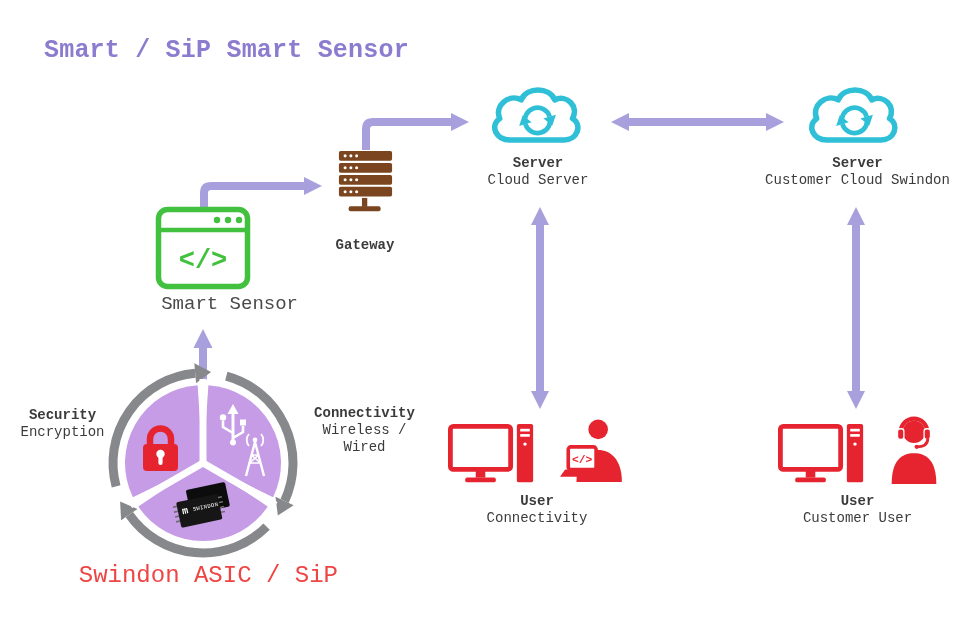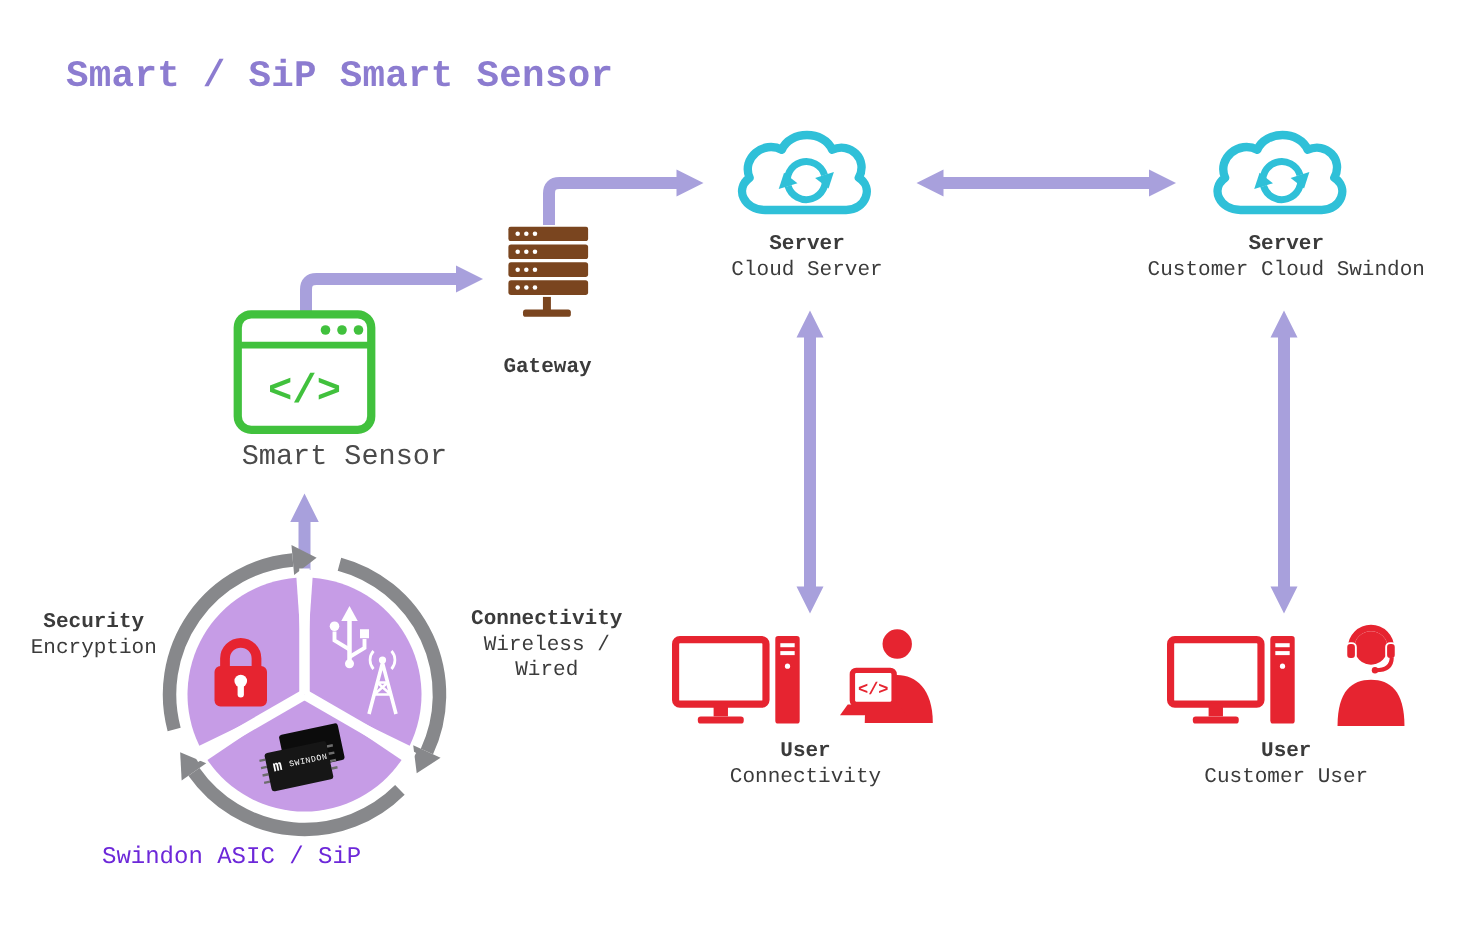--- a/index.html
+++ b/index.html
@@ -4,21 +4,21 @@
 <style>
   html,body{margin:0;padding:0;background:#ffffff;}
   .canvas{position:relative;width:980px;height:617px;background:#ffffff;
           font-family:Liberation Mono, monospace;overflow:hidden;border-radius:31px;}
   .abs{position:absolute;}
   .title{font-size:25px;font-weight:bold;color:#8c7cd0;margin:0;letter-spacing:.2px;}
   .nodelabel{text-align:center;color:#3b3b3b;font-size:14px;line-height:1.22;}
   .nodelabel .b{font-weight:bold;display:block;}
   .nodelabel .s{display:block;}
   .biglabel{text-align:right;color:#4a4a4a;font-size:19px;}
-  .caption{text-align:left;color:#6d28d9;font-size:16px;}
+  .caption{text-align:right;color:#ef4444;font-size:24px;}
   svg{display:block;}
 </style>
 </head>
 <body>
 
 <div class="canvas">
 
   <h1 class="title abs" style="left:44px;top:36px;">Smart / SiP Smart Sensor</h1>
 
   <svg class="abs" style="left:0;top:0;" width="980" height="617" viewBox="0 0 980 617">

